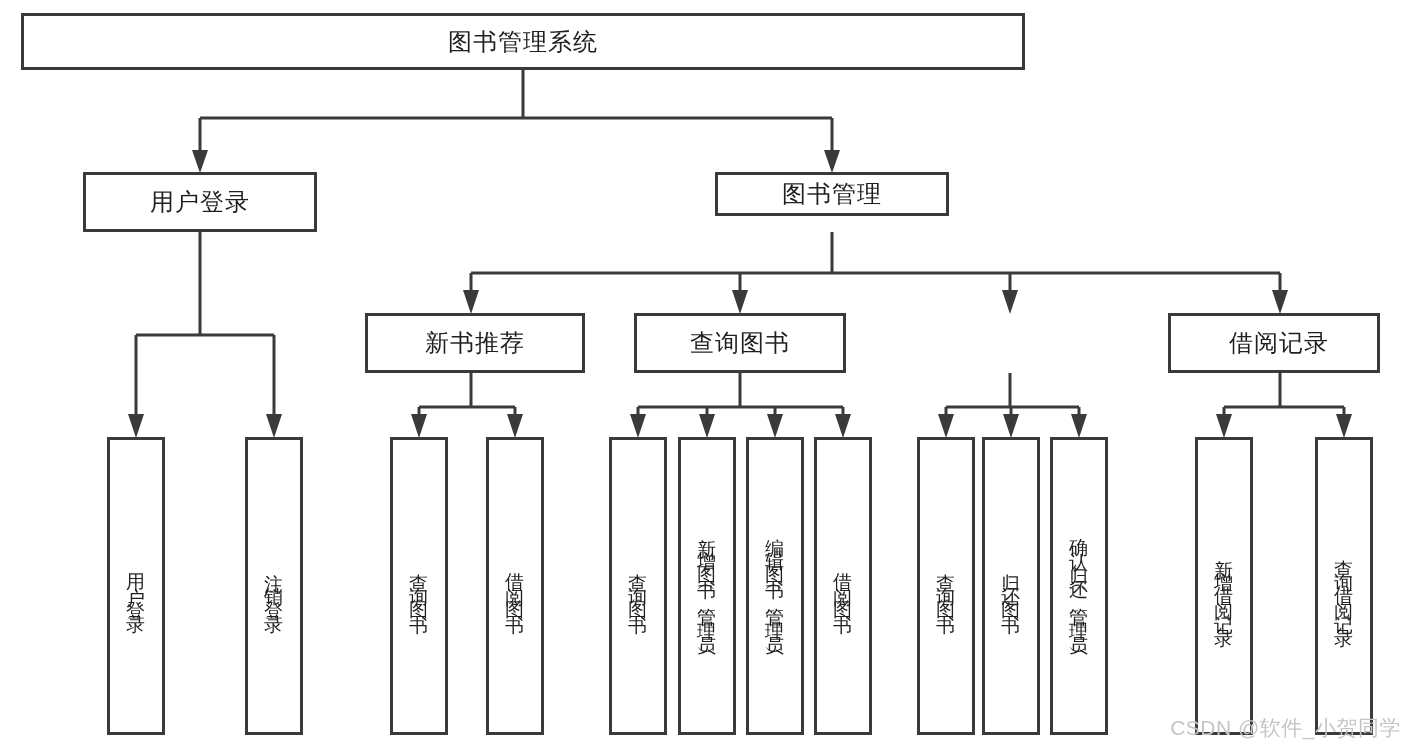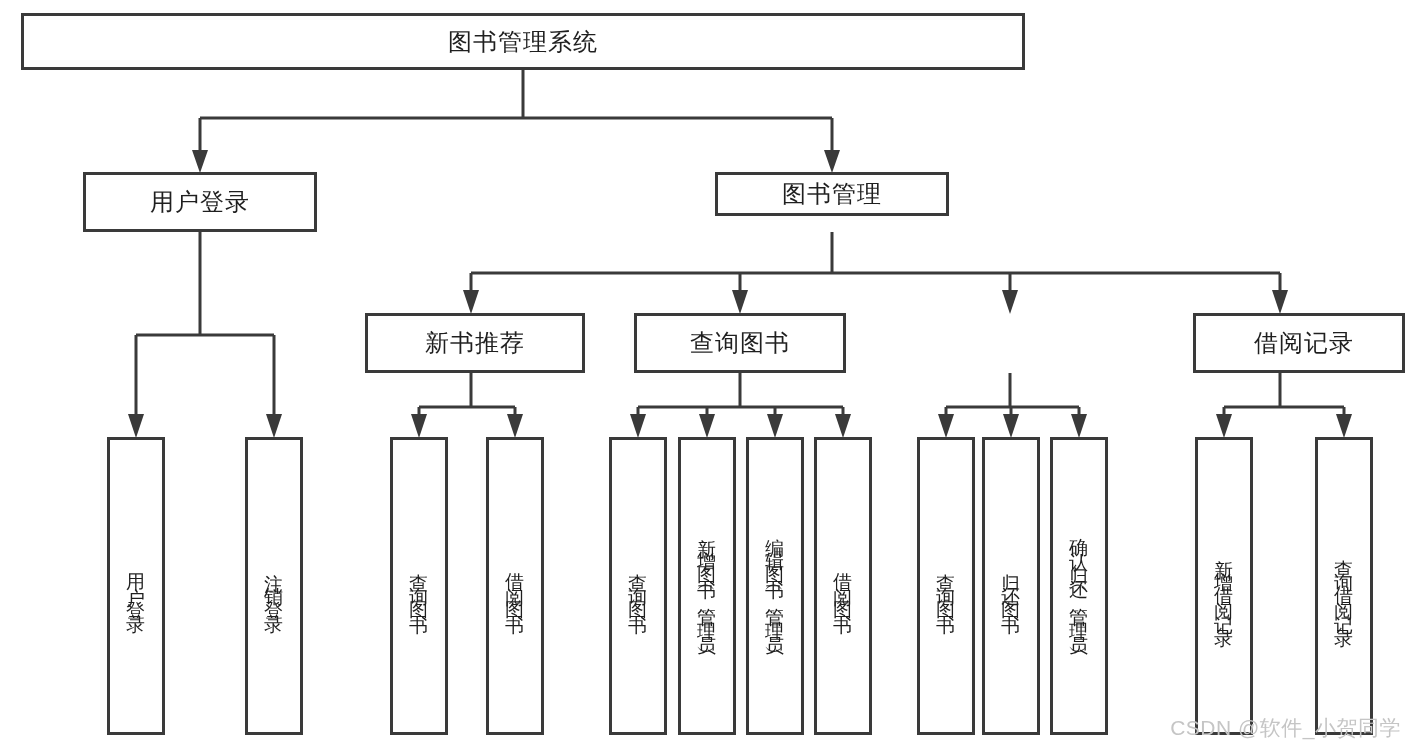--- a/index.html
+++ b/index.html
@@ -116,21 +116,21 @@
   <div class="node h" style="left:715px; top:172px; width:234px; height:44px;">
     <span>图书管理</span>
   </div>
 
   <div class="node h" style="left:365px; top:313px; width:220px; height:60px;">
     <span>新书推荐</span>
   </div>
   <div class="node h" style="left:634px; top:313px; width:212px; height:60px;">
     <span>查询图书</span>
   </div>
-  <div class="node h" style="left:1193px; top:313px; width:212px; height:60px;padding-left:10px;">
+  <div class="node h" style="left:1168px; top:313px; width:212px; height:60px;padding-left:10px;">
     <span>借阅记录</span>
   </div>
 
   <div class="node v" style="left:107px; top:437px; width:58px; height:298px;">
     <span>用户登录</span>
   </div>
   <div class="node v" style="left:245px; top:437px; width:58px; height:298px;">
     <span>注销登录</span>
   </div>
 

